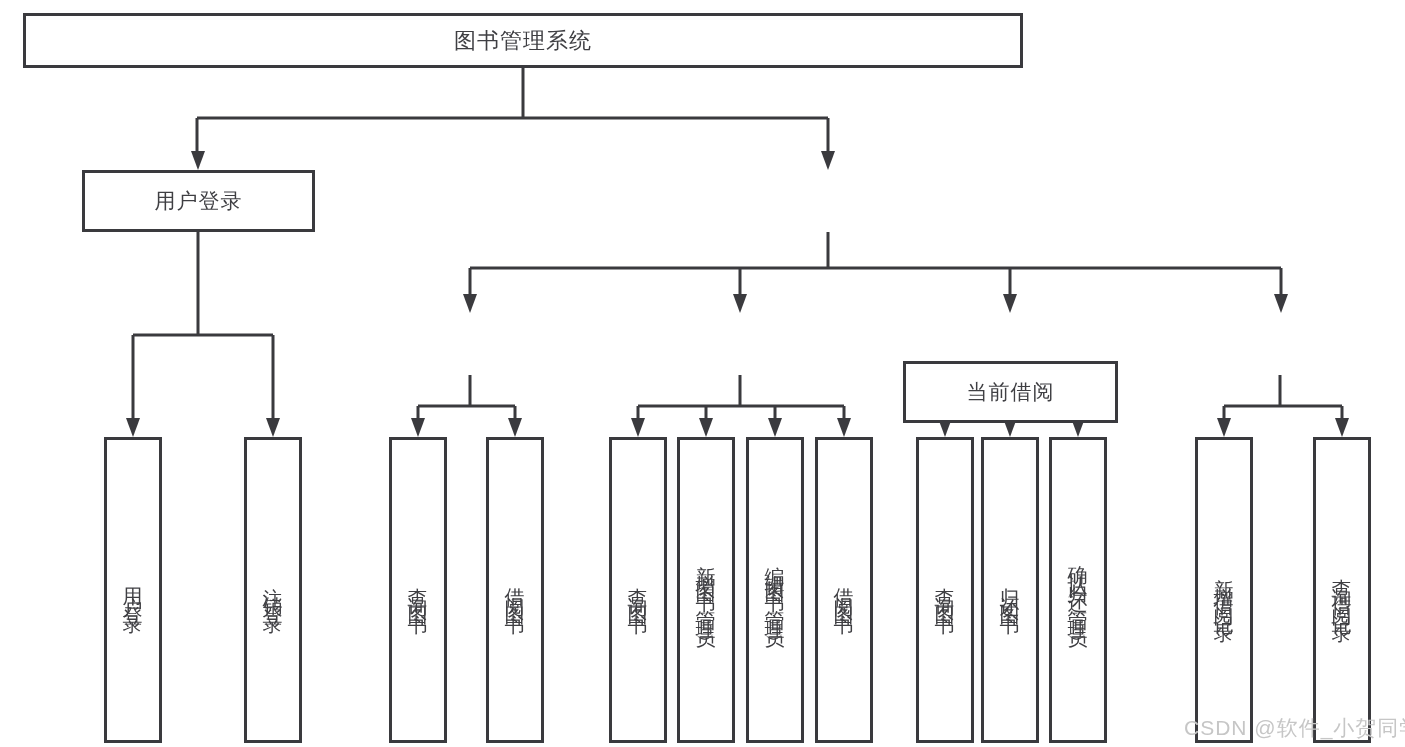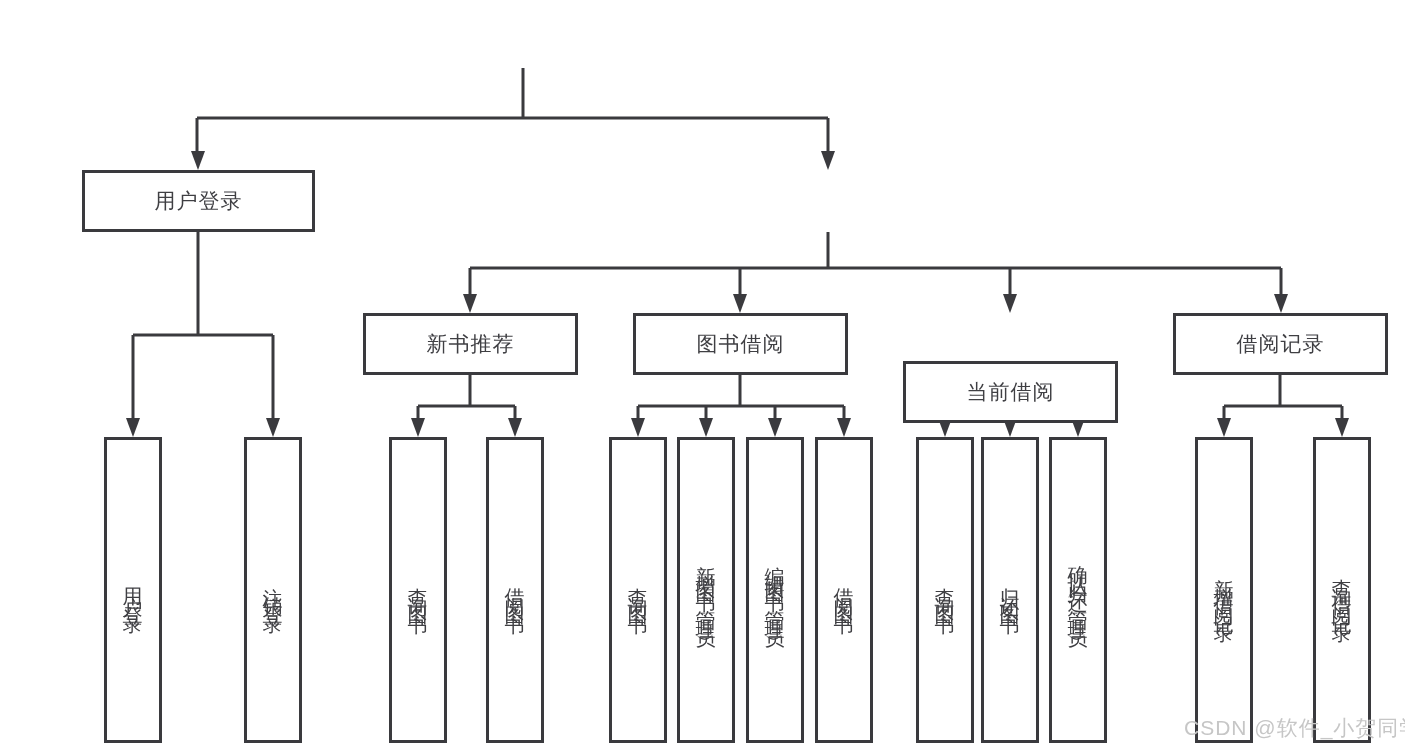--- a/index.html
+++ b/index.html
@@ -81,36 +81,30 @@
       <polygon points="768,418 782,418 775,437"></polygon>
       <polygon points="837,418 851,418 844,437"></polygon>
       <polygon points="938,418 952,418 945,437"></polygon>
       <polygon points="1003,418 1017,418 1010,437"></polygon>
       <polygon points="1071,418 1085,418 1078,437"></polygon>
       <polygon points="1217,418 1231,418 1224,437"></polygon>
       <polygon points="1335,418 1349,418 1342,437"></polygon>
     </g>
   </svg>
 
+  <div class="node h root" style="left:23px;top:13px;width:1000px;height:55px;">
+    <span>图书管理系统</span>
+  </div>
 
   <div class="node h" style="left:82px;top:170px;width:233px;height:62px;">
     <span>用户登录</span>
   </div>
 
-  <div class="node h" style="left:363px;top:313px;width:215px;height:62px;">
-    <span>新书推荐</span>
-  </div>
-  <div class="node h" style="left:633px;top:313px;width:215px;height:62px;">
-    <span>图书借阅</span>
-  </div>
   <div class="node h" style="left:903px;top:313px;width:215px;height:62px;margin-top:48px;">
     <span>当前借阅</span>
-  </div>
-  <div class="node h" style="left:1173px;top:313px;width:215px;height:62px;">
-    <span>借阅记录</span>
   </div>
 
   <div class="node leaf" style="left:104px;top:437px;width:58px;height:306px;">
     <span>用户登录</span>
   </div>
   <div class="node leaf" style="left:244px;top:437px;width:58px;height:306px;">
     <span>注销登录</span>
   </div>
 
   <div class="node leaf" style="left:389px;top:437px;width:58px;height:306px;">

